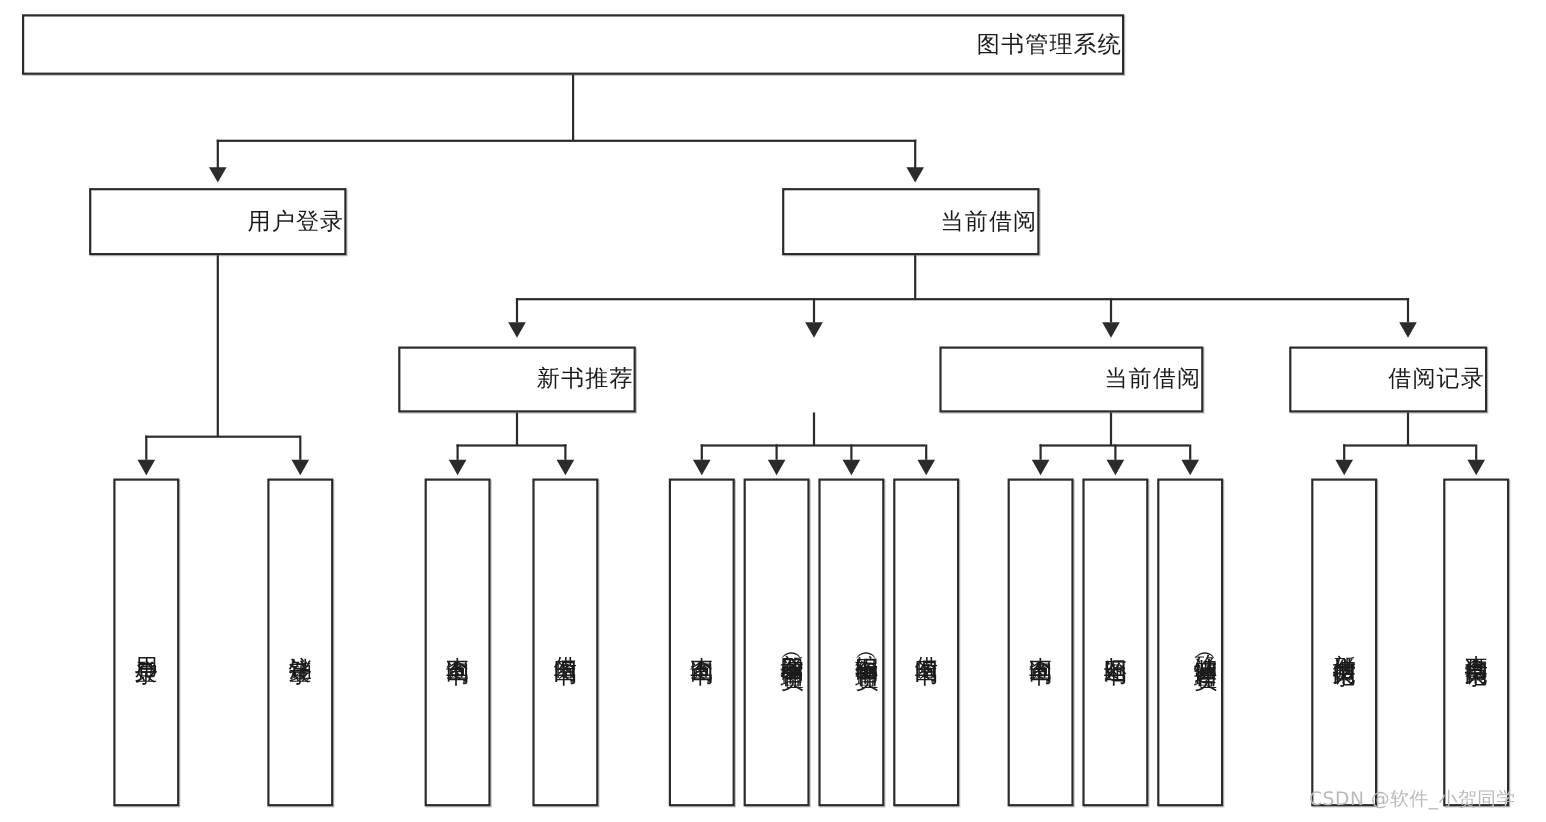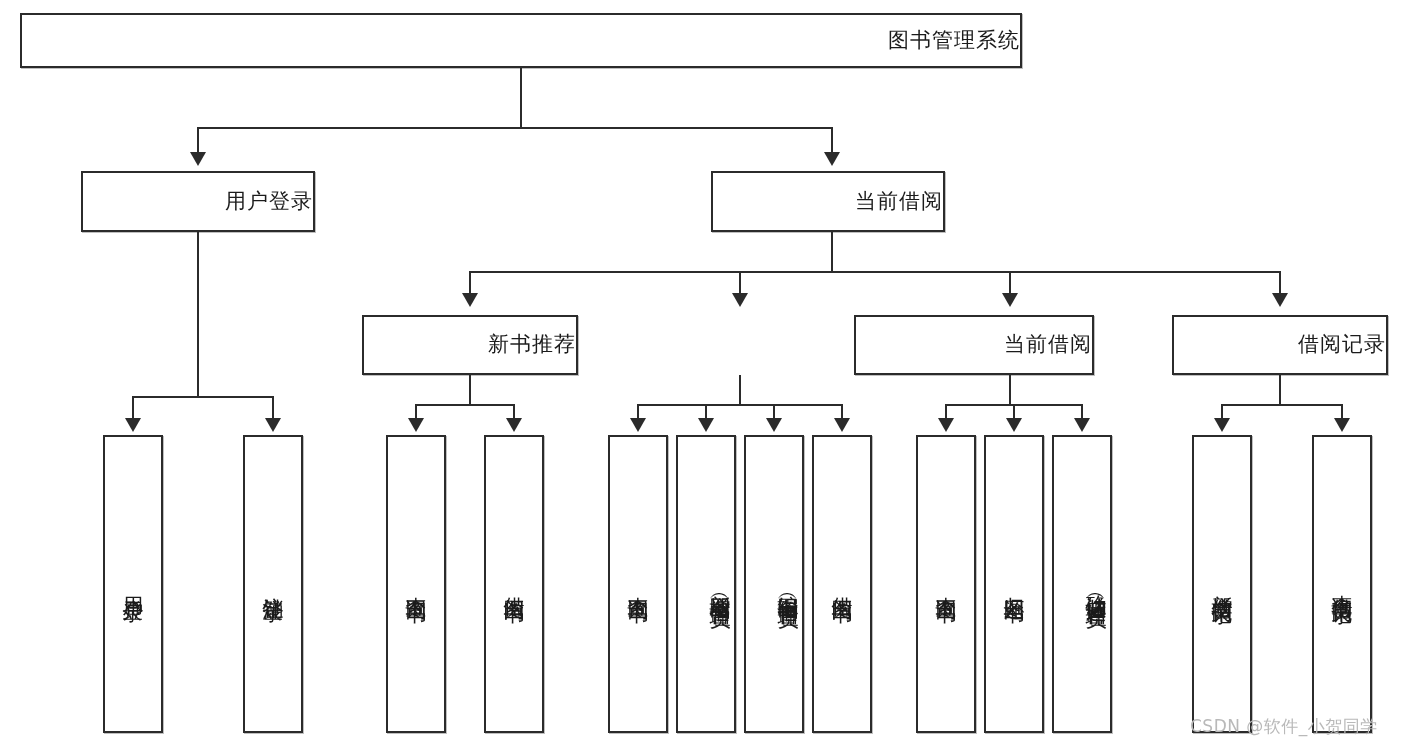--- a/index.html
+++ b/index.html
@@ -106,21 +106,21 @@
   <div class="arrow" style="left:732px; top:293px;"></div>
   <div class="arrow" style="left:1002px; top:293px;"></div>
   <div class="arrow" style="left:1272px; top:293px;"></div>
 
   <div class="node horiz" style="left:362px; top:315px; width:216px; height:60px;">
     <span>新书推荐</span>
   </div>
   <div class="node horiz" style="left:854px; top:315px; width:240px; height:60px;">
     <span>当前借阅</span>
   </div>
-  <div class="node horiz" style="left:1172px; top:315px; width:216px; height:60px;">
+  <div class="node horiz" style="left:1172px; top:315px; width:180px; height:60px;">
     <span>借阅记录</span>
   </div>
 
   <div class="edge v" style="left:469px; top:375px; height:30px;"></div>
   <div class="edge h" style="left:415px; top:404px; width:100px;"></div>
   <div class="edge v" style="left:415px; top:404px; height:14px;"></div>
   <div class="edge v" style="left:513px; top:404px; height:14px;"></div>
   <div class="arrow" style="left:408px; top:418px;"></div>
   <div class="arrow" style="left:506px; top:418px;"></div>
 

